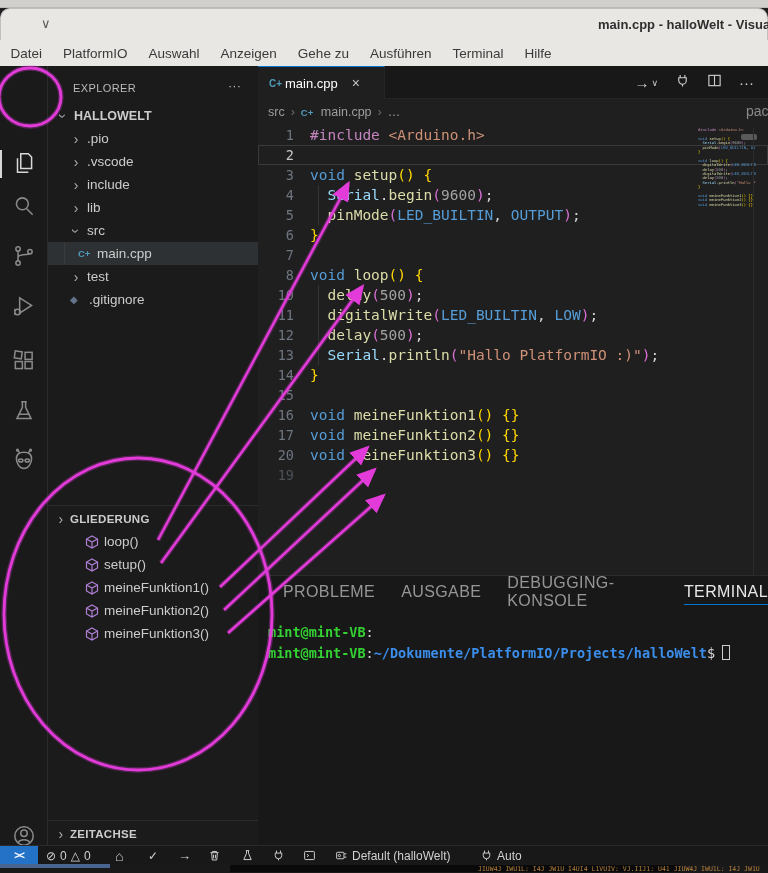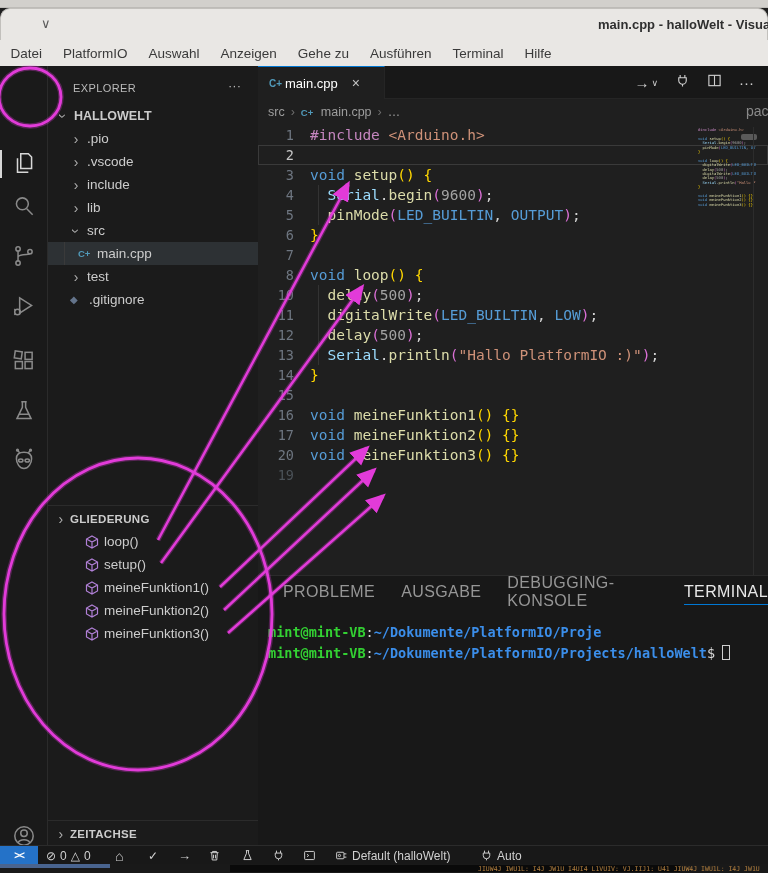--- a/index.html
+++ b/index.html
@@ -425,21 +425,21 @@
   </div>
 
   <div class="panel">
     <div class="panel-tabs">
         <div class="panel-tab">PROBLEME</div>
         <div class="panel-tab">AUSGABE</div>
         <div class="panel-tab">DEBUGGING-KONSOLE</div>
         <div class="panel-tab active">TERMINAL</div>
       </div>
     <div class="term">
-        <div class="term-line"><span class="t-user">mint@mint-VB</span><span class="t-def">:</span><span class="t-path">~/Dokumente/PlatformIO/Proje</span></div>
+        <div class="term-line"><span class="t-user">mint@mint-VB</span><span class="t-def">:</span></div>
         <div class="term-line"><span class="t-user">mint@mint-VB</span><span class="t-def">:</span><span class="t-path">~/Dokumente/PlatformIO/Projects/halloWelt</span><span class="t-def">$</span><span class="t-cursor"></span></div>
       </div>
   </div>
 
   <div class="statusbar">
     <div class="sb-remote">&gt;&lt;</div>
     <div class="sb-item" style="left:46px">
       <span class="sb-glyph">⊘</span>
       <span>0</span>
       <span class="sb-glyph">△</span>

